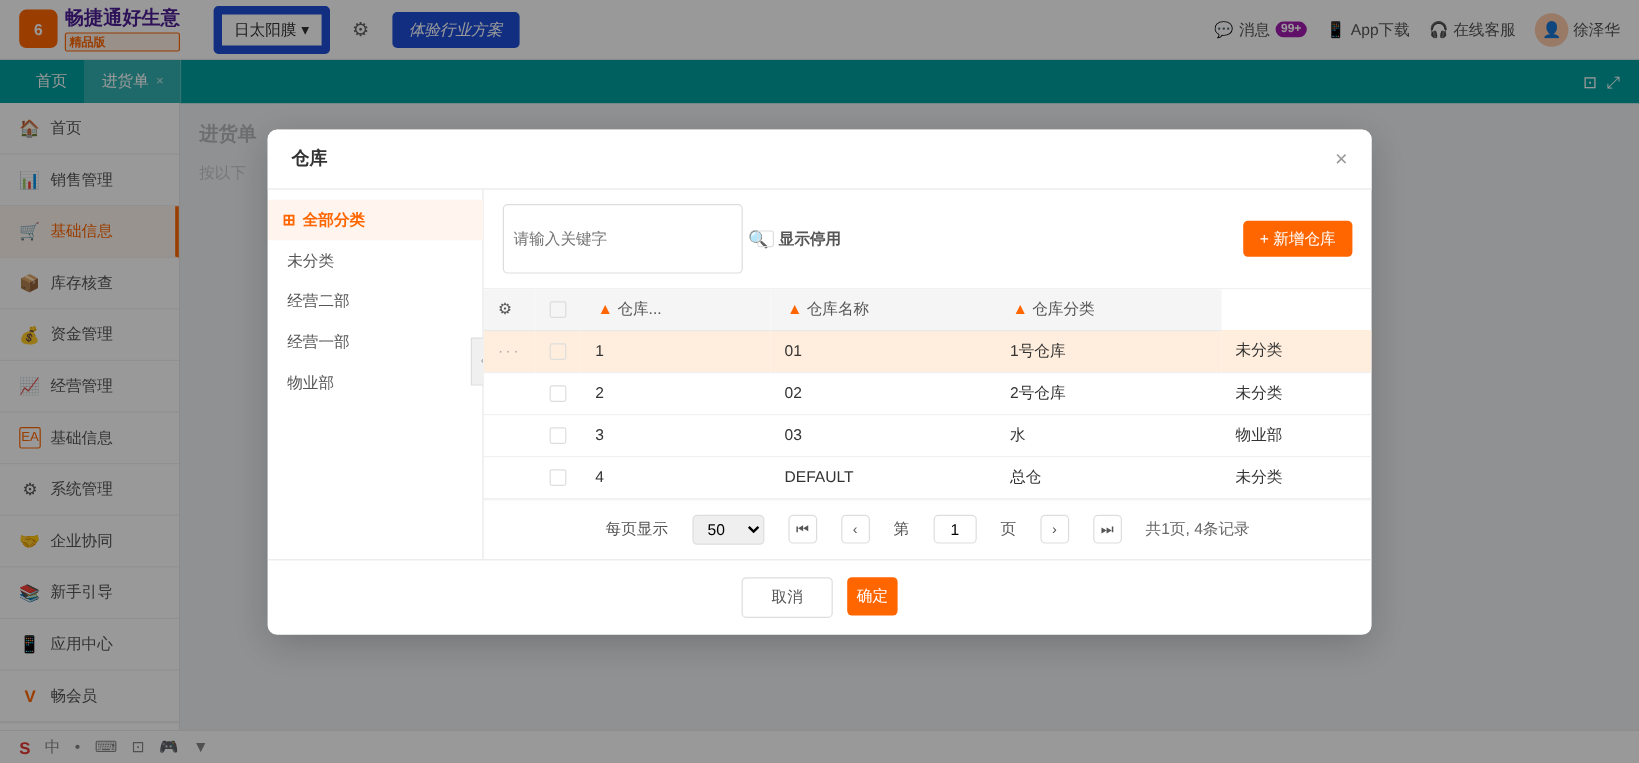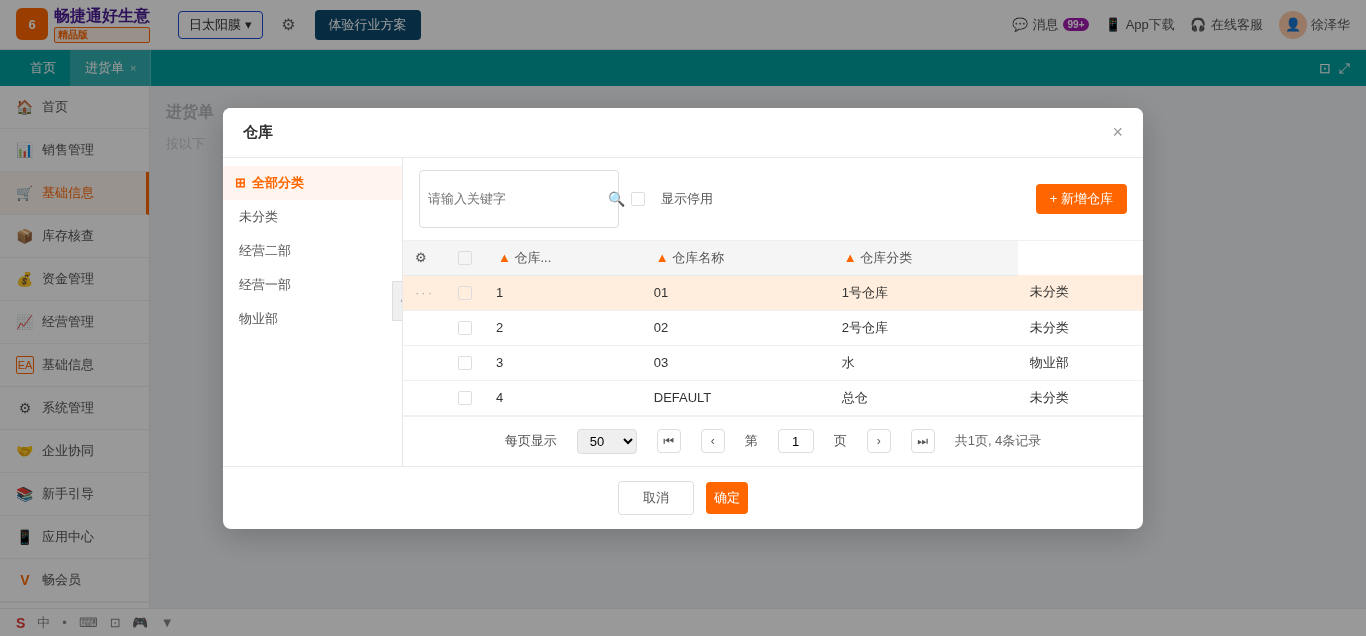--- a/index.html
+++ b/index.html
@@ -30,29 +30,30 @@
       width: 32px; height: 32px;
       background: #ff6600;
       border-radius: 6px;
       display: flex; align-items: center; justify-content: center;
       color: white; font-size: 16px; font-weight: bold;
     }
     .logo-text { font-size: 16px; color: #4c1d95; line-height: 1.3; }
     .logo-badge { font-size: 10px; color: #ff6600; background: #fff0e6; border: 1px solid #ff6600; border-radius: 2px; padding: 0 3px; }
     .header-store-select {
       display: flex; align-items: center; gap: 4px;
-      border: 1px solid #1d4ed8; border-radius: 4px;
+      border: 7px solid #1d4ed8; border-radius: 4px;
       padding: 4px 10px; cursor: pointer;
       color: #333; font-size: 13px;
     }
     .header-try-btn {
-      background: #0c4a6e; color: white;
+      background: #1d4ed8; color: white;
       border: none; border-radius: 4px;
       padding: 6px 14px; cursor: pointer;
       font-size: 13px;
+      font-style: italic;
     }
     .header-settings-icon {
       width: 28px; height: 28px;
       display: flex; align-items: center; justify-content: center;
       cursor: pointer; color: #666; font-size: 16px;
     }
     .header-right {
       margin-left: auto;
       display: flex; align-items: center; gap: 16px; color: #555;
     }
@@ -177,28 +178,28 @@
       flex: 1; display: flex; flex-direction: column; overflow: hidden;
     }
     .table-toolbar {
       display: flex; align-items: center; gap: 12px;
       padding: 12px 16px;
       border-bottom: 1px solid #f0f0f0;
     }
     .search-box {
       display: flex; align-items: center;
       border: 1px solid #ddd; border-radius: 4px;
-      padding: 20px 8px; width: 200px; gap: 4px;
+      padding: 20px 8px; width: 200px; gap: 20px;
     }
     .search-input {
       border: none; outline: none; flex: 1; font-size: 13px; color: #333;
       background: transparent;
     }
     .search-icon { color: #aaa; font-size: 14px; }
-    .show-disabled { display: flex; align-items: center; gap: 16px; color: #555; }
+    .show-disabled { display: flex; align-items: center; gap: 4px; color: #555; font-weight: bold; }
     .checkbox { width: 14px; height: 14px; border: 1px solid #ddd; border-radius: 2px; }
     .add-btn {
       margin-left: auto;
       background: #ff6600; color: white;
       border: none; border-radius: 4px;
       padding: 6px 14px; cursor: pointer; font-size: 13px;
     }
 
     
     .data-table { width: 100%; border-collapse: collapse; }
@@ -245,21 +246,21 @@
     .page-btn:disabled { opacity: 0.4; cursor: not-allowed; }
     .page-input {
       width: 36px; height: 24px;
       border: 1px solid #ddd; border-radius: 4px;
       text-align: center; font-size: 13px;
     }
     .page-info { color: #666; font-size: 13px; }
 
     
     .modal-footer {
-      display: flex; align-items: center; justify-content: center;
+      display: flex; align-items: flex-start; justify-content: center;
       gap: 12px; padding: 14px 20px;
       border-top: 1px solid #e8e8e8;
     }
     .cancel-btn {
       border: 1px solid #ddd; background: #fff; color: #555;
       padding: 7px 24px; border-radius: 4px; cursor: pointer; font-size: 13px;
     }
     .confirm-btn {
       background: #ff6600; color: white; border: none;
       padding: 7px 8px; border-radius: 4px; cursor: pointer; font-size: 13px;

